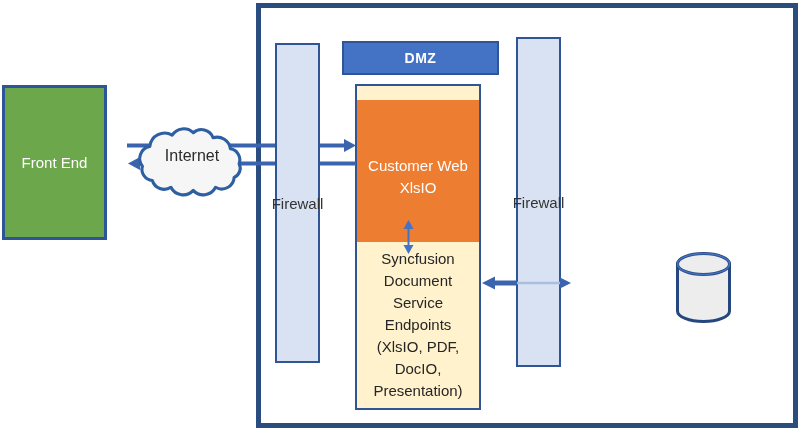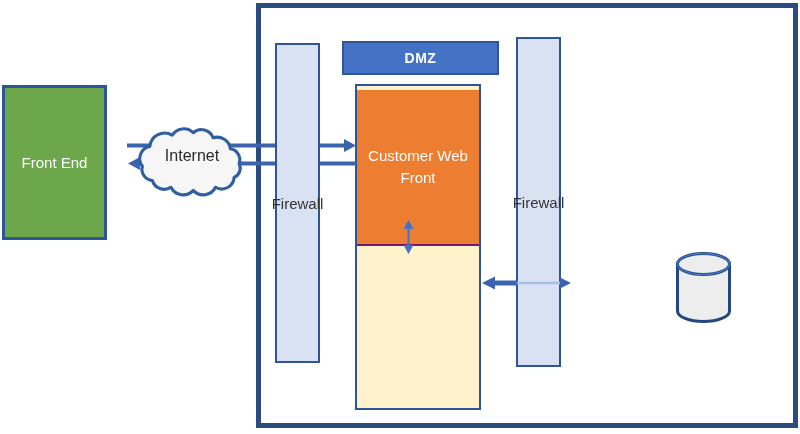--- a/index.html
+++ b/index.html
@@ -19,21 +19,21 @@
             align-items:center;justify-content:center;color:#333;font-size:15px;line-height:21px;}
   .firewall-left{left:275px;top:43px;width:45px;height:320px;}
   .firewall-right{left:516px;top:37px;width:45px;height:330px;}
 
   
   .dmz{left:342px;top:41px;width:157px;height:34px;background:#4472C4;border:2px solid #2F5597;
        display:flex;align-items:center;justify-content:center;color:#fff;font-size:14px;font-weight:600;letter-spacing:.5px;}
 
   
   .server-stack{left:355px;top:84px;width:126px;height:326px;border:2px solid #2F5597;background:#FFF2CC;}
-  .web-server{position:absolute;left:0;top:4px;width:100%;height:154px;background:#ED7D31;border-bottom:2px solid #701a75;
+  .web-server{position:absolute;left:0;top:14px;width:100%;height:154px;background:#ED7D31;border-bottom:2px solid #0369a1;
               display:flex;flex-direction:column;align-items:center;justify-content:center;color:#fff;font-size:15px;line-height:22px;}
   .endpoints{position:absolute;left:0;top:156px;width:100%;height:166px;background:#FFF2CC;
              display:flex;flex-direction:column;align-items:center;justify-content:center;color:#262626;font-size:15px;line-height:22px;}
 
   
   .cloud-wrap{left:130px;top:114px;width:124px;height:92px;}
   .cloud-wrap svg{position:absolute;left:0;top:0;width:100%;height:100%;}
   .cloud-label{position:absolute;left:0;top:36%;width:100%;text-align:center;color:#2b2b2b;font-size:16px;}
 
   
@@ -65,21 +65,30 @@
     <span class="lbl">wall</span>
   </div>
 
   <div class="abs dmz">
     <span class="lbl">DMZ</span>
   </div>
 
   <div class="abs server-stack">
     <div class="web-server">
       <span class="lbl">Customer Web</span>
-      <span class="lbl">Front</span>
+      <span class="lbl">XlsIO</span>
+    </div>
+    <div class="endpoints">
+      <span class="lbl">Syncfusion</span>
+      <span class="lbl">Document</span>
+      <span class="lbl">Service</span>
+      <span class="lbl">Endpoints</span>
+      <span class="lbl">(XlsIO, PDF,</span>
+      <span class="lbl">DocIO,</span>
+      <span class="lbl">Presentation)</span>
     </div>
   </div>
 
   <svg class="abs overlay" viewBox="0 0 800 434" xmlns="http://www.w3.org/2000/svg">
 
     <g>
       <line x1="127" y1="145.5" x2="275" y2="145.5" stroke="#3A64AD" stroke-width="4"></line>
       <line x1="320" y1="145.5" x2="345" y2="145.5" stroke="#3A64AD" stroke-width="4"></line>
       <polygon points="356,145.5 344,139 344,152" fill="#3A64AD"></polygon>
     </g>

